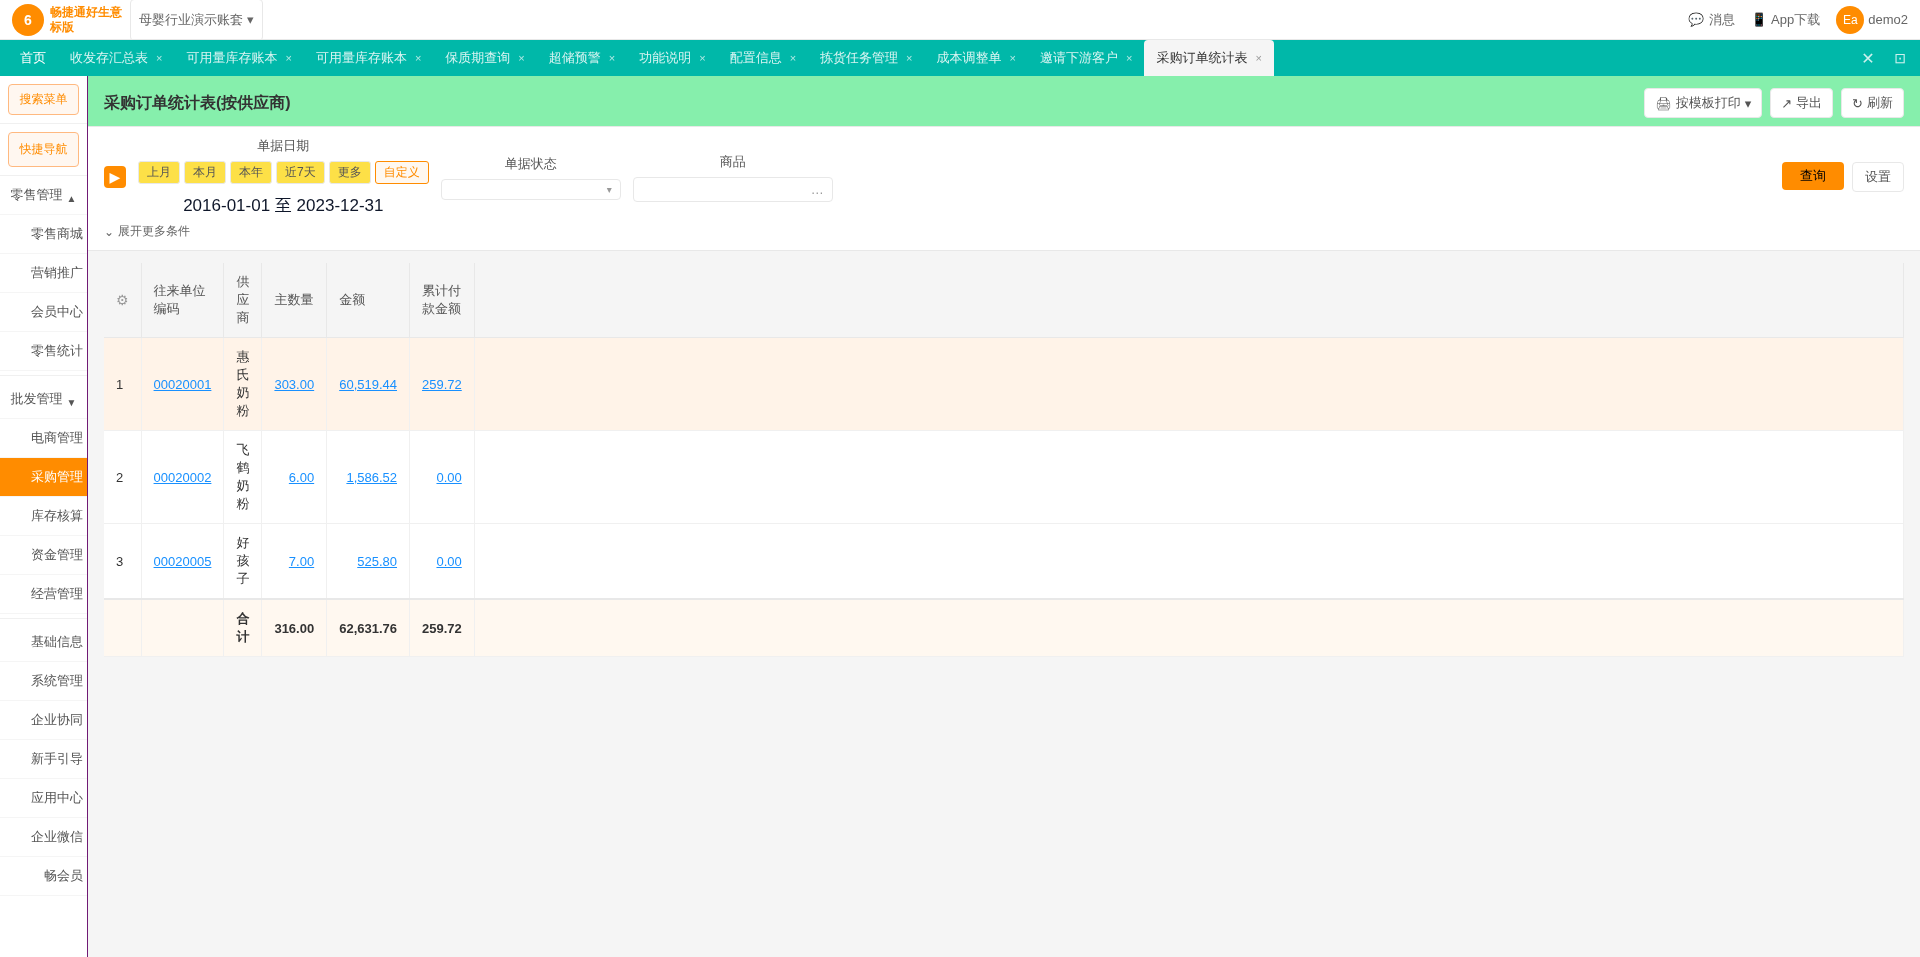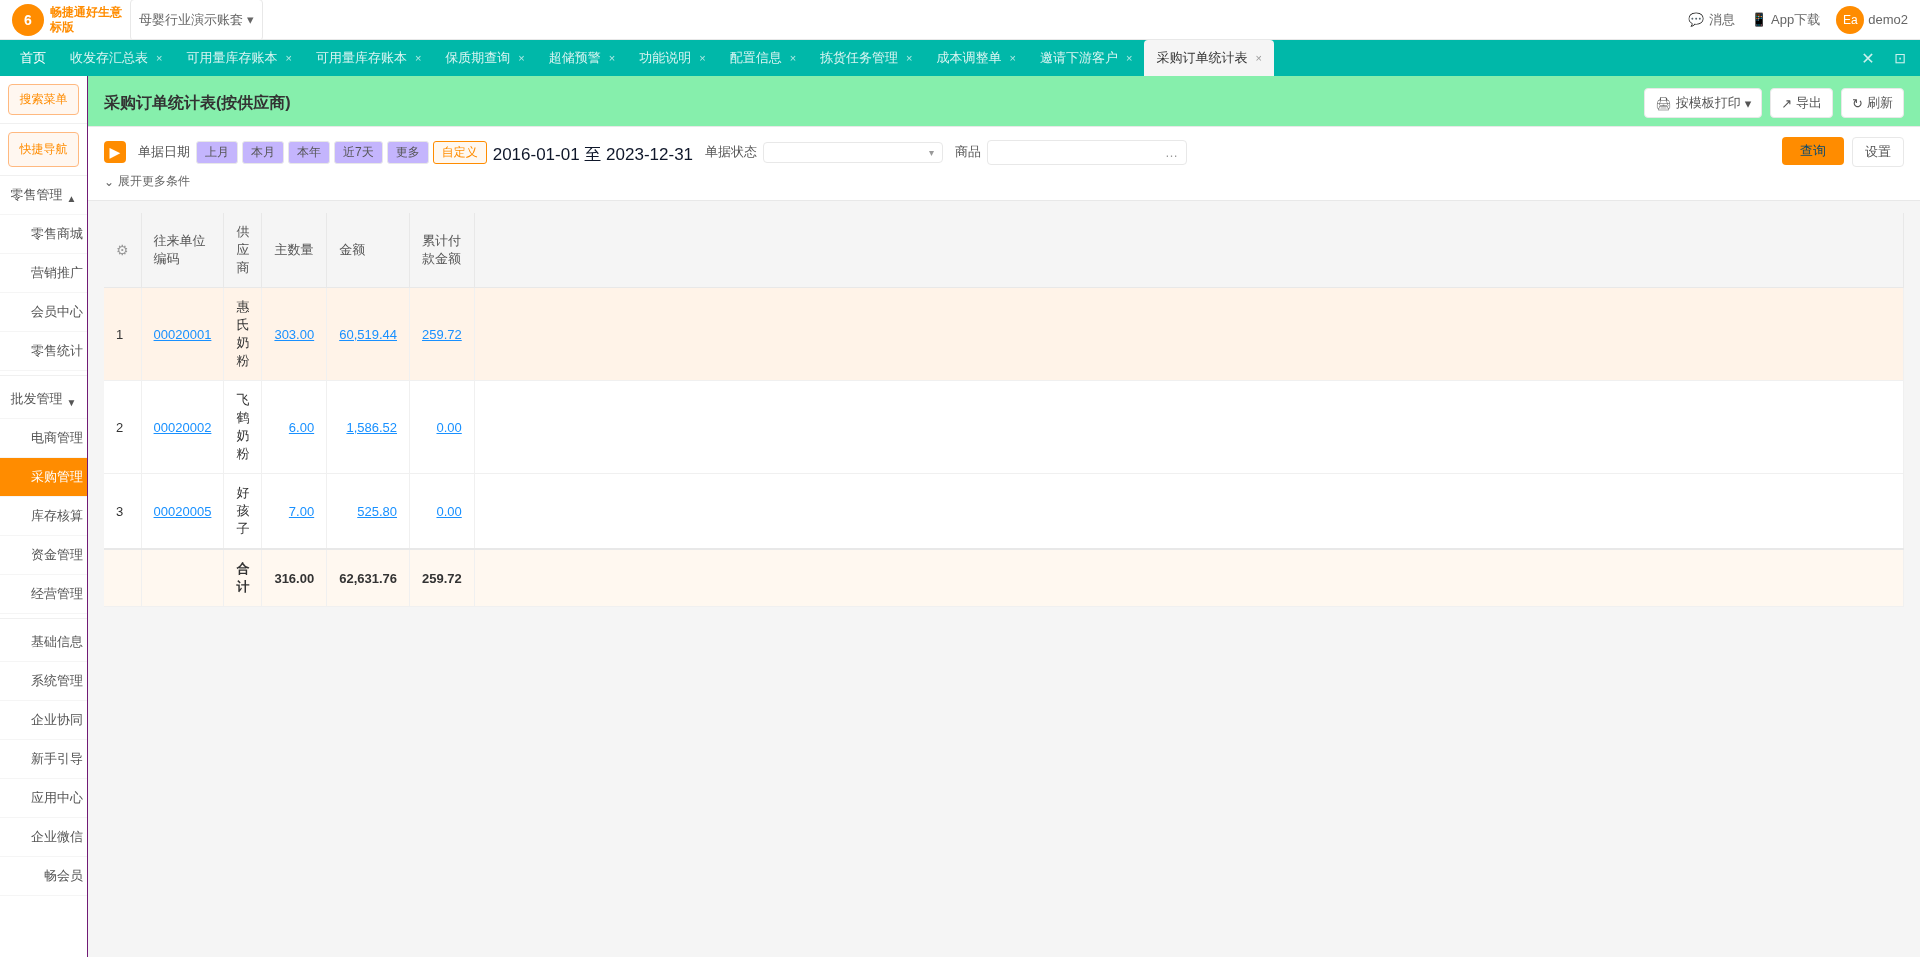--- a/index.html
+++ b/index.html
@@ -45,32 +45,32 @@
     .page-title { font-size: 16px; font-weight: 600; color: #333; }
     .page-header-actions { display: flex; align-items: center; gap: 8px; }
     .btn-template { display: flex; align-items: center; gap: 4px; padding: 5px 10px; border: 1px solid #e8e8e8; border-radius: 4px; background: #fff; color: #555; font-size: 13px; cursor: pointer; }
     .btn-export { display: flex; align-items: center; gap: 4px; padding: 5px 10px; border: 1px solid #e8e8e8; border-radius: 4px; background: #fff; color: #555; font-size: 13px; cursor: pointer; }
     .btn-refresh { display: flex; align-items: center; gap: 4px; padding: 5px 10px; border: 1px solid #e8e8e8; border-radius: 4px; background: #fff; color: #555; font-size: 13px; cursor: pointer; }
 
     
     .filter-area { background: #fff; padding: 10px 16px; border-bottom: 1px solid #e8e8e8; }
     .filter-row { display: flex; align-items: center; gap: 12px; flex-wrap: wrap; }
     .filter-toggle { width: 22px; height: 22px; background: #ff8c00; border-radius: 4px; display: flex; align-items: center; justify-content: center; color: white; font-size: 14px; cursor: pointer; flex-shrink: 0; }
-    .filter-item { display: flex; align-items: center; gap: 6px; }
+    .filter-item { display: flex; align-items: center; gap: 6px; flex-direction: column; }
     .filter-label { color: #555; font-size: 13px; white-space: nowrap; }
     .filter-date-group { display: flex; align-items: center; gap: 4px; }
-    .date-quick-btn { padding: 2px 8px; border: 1px solid #e8e8e8; border-radius: 3px; background: #c4b5fd; color: #555; font-size: 12px; cursor: pointer; }
+    .date-quick-btn { padding: 2px 8px; border: 1px solid #e8e8e8; border-radius: 3px; background: #fde047; color: #555; font-size: 12px; cursor: pointer; }
     .date-custom-badge { padding: 2px 8px; border: 1px solid #ff8c00; border-radius: 3px; background: #fff8f0; color: #ff8c00; font-size: 12px; cursor: pointer; }
     .filter-select { display: flex; align-items: center; gap: 4px; border: 1px solid #e8e8e8; border-radius: 4px; padding: 4px 8px; background: #fff; min-width: 180px; }
     .filter-select-text { flex: 1; color: #999; font-size: 13px; }
     .filter-select-arrow { color: #999; font-size: 10px; }
     .filter-input { display: flex; align-items: center; gap: 4px; border: 1px solid #e8e8e8; border-radius: 4px; padding: 4px 8px; background: #fff; min-width: 200px; }
     .filter-input-text { flex: 1; color: #999; font-size: 13px; }
     .filter-more { color: #999; font-size: 13px; cursor: pointer; }
-    .btn-query { padding: 5px 18px; background: #ff8c00; color: #0c4a6e; border: none; border-radius: 4px; font-size: 13px; cursor: pointer; }
+    .btn-query { padding: 5px 18px; background: #ff8c00; color: #000000; border: none; border-radius: 4px; font-size: 13px; cursor: pointer; }
     .btn-settings { padding: 5px 12px; border: 1px solid #e8e8e8; border-radius: 4px; background: #fff; color: #555; font-size: 13px; cursor: pointer; }
     .expand-more { display: flex; align-items: center; gap: 4px; color: #666; font-size: 12px; cursor: pointer; padding: 6px 0 0; }
 
     
     .table-container { flex: 1; overflow: auto; padding: 12px 16px; }
     .data-table { width: 100%; border-collapse: collapse; background: #fff; }
     .data-table th { background: #f5f5f5; padding: 10px 12px; text-align: left; font-size: 13px; color: #555; font-weight: normal; border-bottom: 1px solid #e8e8e8; border-right: 1px solid #e8e8e8; }
     .data-table td { padding: 10px 12px; font-size: 13px; color: #333; border-bottom: 1px solid #f0f0f0; border-right: 1px solid #f0f0f0; }
     .data-table tr:first-child.row-selected td { background: #fff3e8; }
     .data-table .num-link { color: #1890ff; text-decoration: underline; cursor: pointer; }

